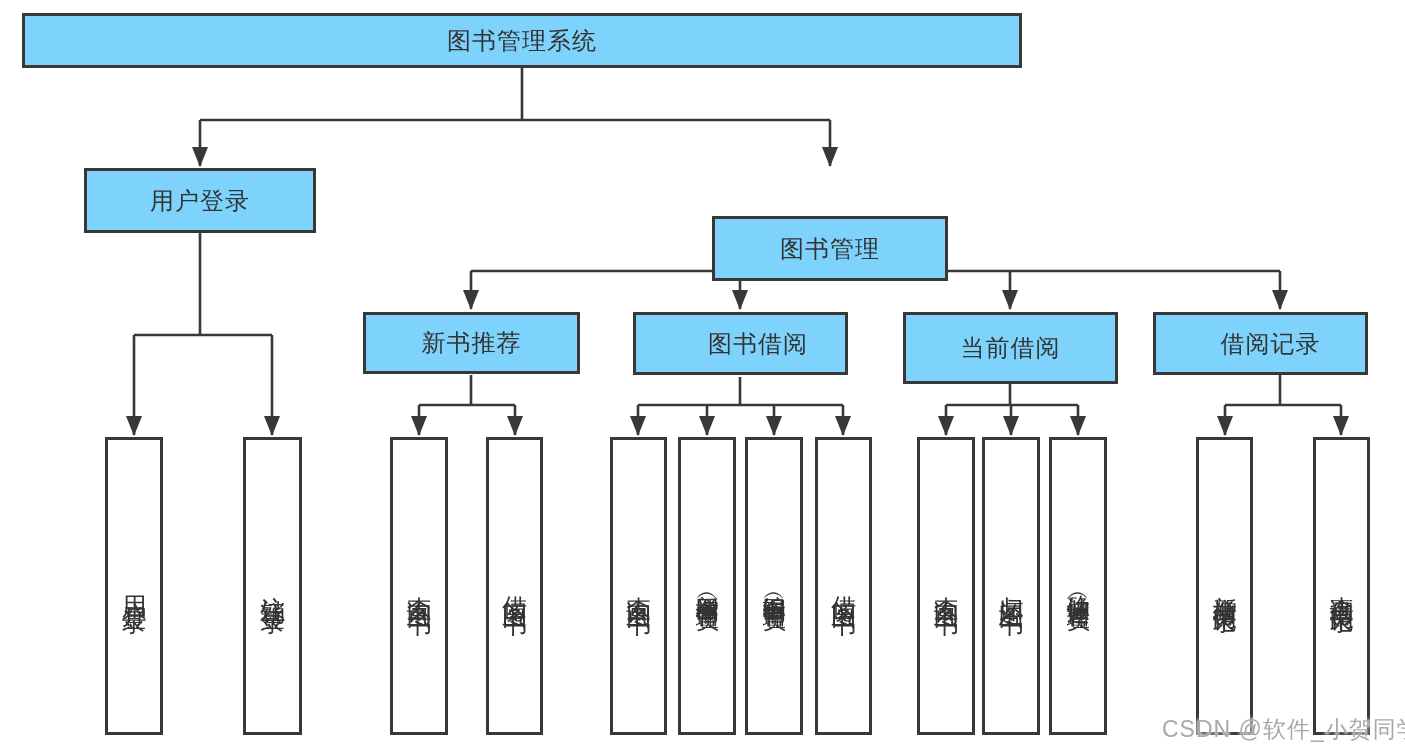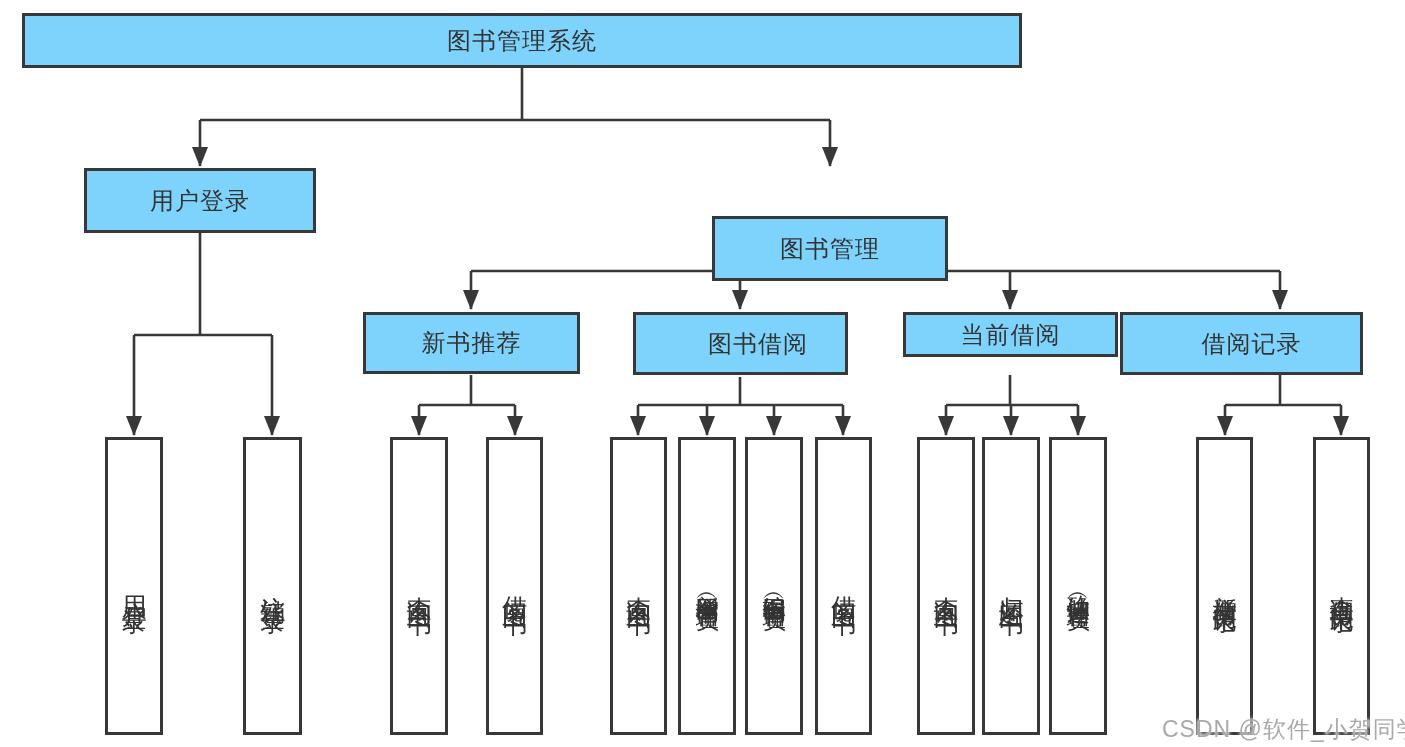--- a/index.html
+++ b/index.html
@@ -113,24 +113,24 @@
   <div class="node" style="left:712px; top:168px; width:236px; height:65px;margin-top:48px;">
     <span>图书管理</span>
   </div>
 
   <div class="node" style="left:363px; top:312px; width:217px; height:62px;">
     <span>新书推荐</span>
   </div>
   <div class="node" style="left:633px; top:312px; width:215px; height:63px;padding-left:35px;">
     <span>图书借阅</span>
   </div>
-  <div class="node" style="left:903px; top:312px; width:215px; height:45px;">
+  <div class="node" style="left:903px; top:312px; width:215px; height:72px;">
     <span>当前借阅</span>
   </div>
-  <div class="node" style="left:1120px; top:312px; width:243px; height:63px;padding-left:20px;">
+  <div class="node" style="left:1153px; top:312px; width:215px; height:63px;padding-left:20px;">
     <span>借阅记录</span>
   </div>
 
   <div class="vnode" style="left:105px; top:437px; width:58px; height:298px;">
     <span class="vtext">用户登录</span>
   </div>
   <div class="vnode" style="left:243px; top:437px; width:59px; height:298px;">
     <span class="vtext">注销登录</span>
   </div>
 

